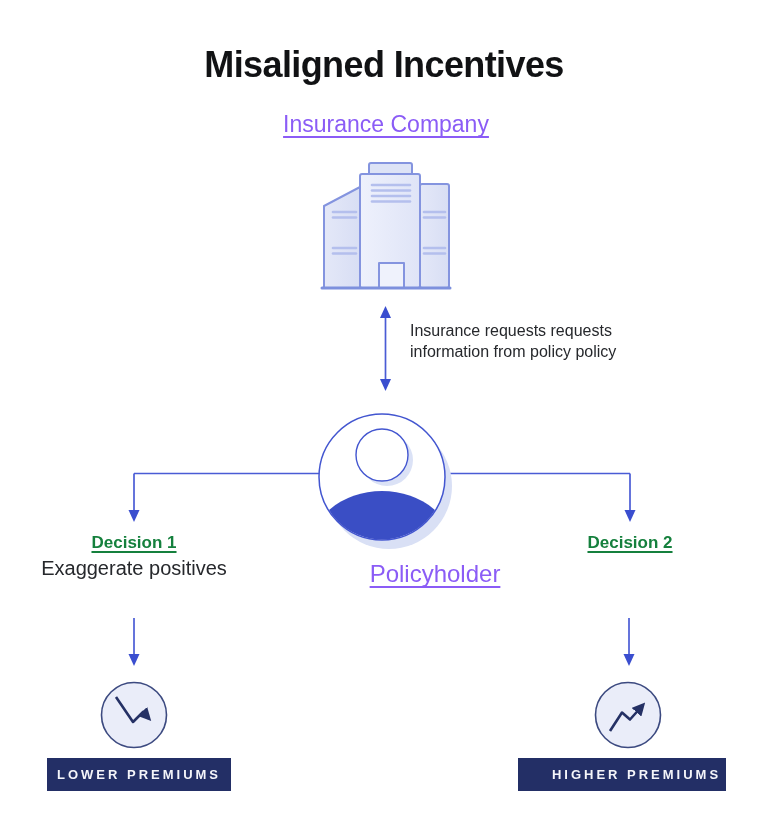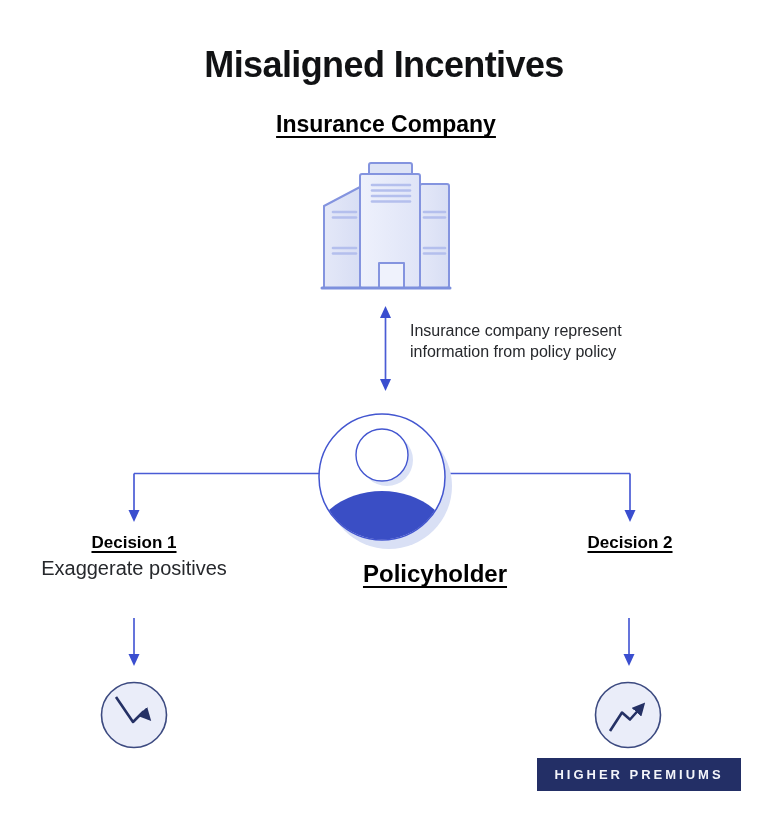--- a/index.html
+++ b/index.html
@@ -6,44 +6,44 @@
   .canvas{
     position:relative;width:768px;height:839px;background:#ffffff;
     font-family:"Liberation Sans",sans-serif;color:#161616;overflow:hidden;border-radius:18px;
   }
   .abs{position:absolute;}
   .centered{transform:translateX(-50%);text-align:center;white-space:nowrap;}
   .page-title{
     top:44px;left:384px;font-size:36px;font-weight:700;letter-spacing:-0.6px;color:#111214;
   }
   .section-heading{
-    font-weight:700;color:#000000;
+    font-weight:400;color:#8b5cf6;
     text-decoration:underline;text-decoration-thickness:2px;
     text-underline-offset:4px;text-decoration-skip-ink:none;
   }
   .ins-heading{top:111px;left:386px;font-size:23px;}
   .ph-heading{top:560px;left:390px;font-size:24px;margin-left:45px;}
   .decision-heading{
     font-size:17px;font-weight:700;
     text-decoration:underline;text-decoration-thickness:1.8px;
-    text-underline-offset:3px;text-decoration-skip-ink:none;color:#000000;
+    text-underline-offset:3px;text-decoration-skip-ink:none;color:#15803d;
   }
   .d1-heading{top:533px;left:134px;}
   .d2-heading{top:533px;left:630px;}
   .decision-text{font-size:20px;line-height:20px;color:#26282c;}
   .d1-text{top:558px;left:134px;}
   .d2-text{top:558px;left:630px;}
   .request-note{top:320px;left:410px;font-size:16px;line-height:21px;color:#26282c;}
   .badge{
     height:33px;background:#232f66;color:#f4f5fa;
     font-size:13px;font-weight:700;letter-spacing:3px;
     display:flex;align-items:center;justify-content:center;white-space:nowrap;
   }
   .badge-left{left:47px;top:758px;width:184px;}
-  .badge-right{left:537px;top:758px;width:204px;}
+  .badge-right{left:518px;top:758px;width:179px;padding-left:29px;}
   svg{display:block;}
 </style>
 </head>
 <body>
 
 <div class="canvas">
 
   <svg class="abs" style="left:0;top:0;" width="768" height="839" viewBox="0 0 768 839">
     <g stroke="#4a5cd5" stroke-width="1.7" fill="none">
 
@@ -109,21 +109,21 @@
       <line x1="104" y1="52" x2="125" y2="52"></line>
       <line x1="104" y1="57.5" x2="125" y2="57.5"></line>
       <line x1="104" y1="88" x2="125" y2="88"></line>
       <line x1="104" y1="93.5" x2="125" y2="93.5"></line>
     </g>
 
     <line x1="2" y1="128" x2="130" y2="128" stroke="#7d90dd" stroke-width="3" stroke-linecap="round"></line>
   </svg>
 
   <div class="abs request-note">
-    <div>Insurance company represent</div>
+    <div>Insurance requests requests</div>
     <div>information from policy policy</div>
   </div>
 
   <svg class="abs" style="left:307px;top:402px;" width="152" height="152" viewBox="0 0 152 152">
     <defs>
       <clipPath id="avatarClip">
           <circle cx="75" cy="75" r="62.5"></circle>
         </clipPath>
     </defs>
 
@@ -162,15 +162,16 @@
   <svg class="abs" style="left:592px;top:679px;" width="72" height="72" viewBox="0 0 72 72">
     <defs>
       <marker id="navyHeadR" markerUnits="userSpaceOnUse" markerWidth="13" markerHeight="13" viewBox="0 0 10 10" refX="7.5" refY="5" orient="auto">
         <path d="M0,0 L10,5 L0,10 z" fill="#253165"></path>
       </marker>
     </defs>
     <circle cx="36" cy="36" r="32.5" fill="#eaedf9" stroke="#3c4a80" stroke-width="1.6"></circle>
     <path d="M18,52 L30,33.5 L38,40.5 L51,26" fill="none" stroke="#253165" stroke-width="2.6" stroke-linejoin="round" marker-end="url(#navyHeadR)"></path>
   </svg>
 
+  <div class="abs badge badge-left">LOWER PREMIUMS</div>
   <div class="abs badge badge-right">HIGHER PREMIUMS</div>
 
 </div>
 
 </body></html>

